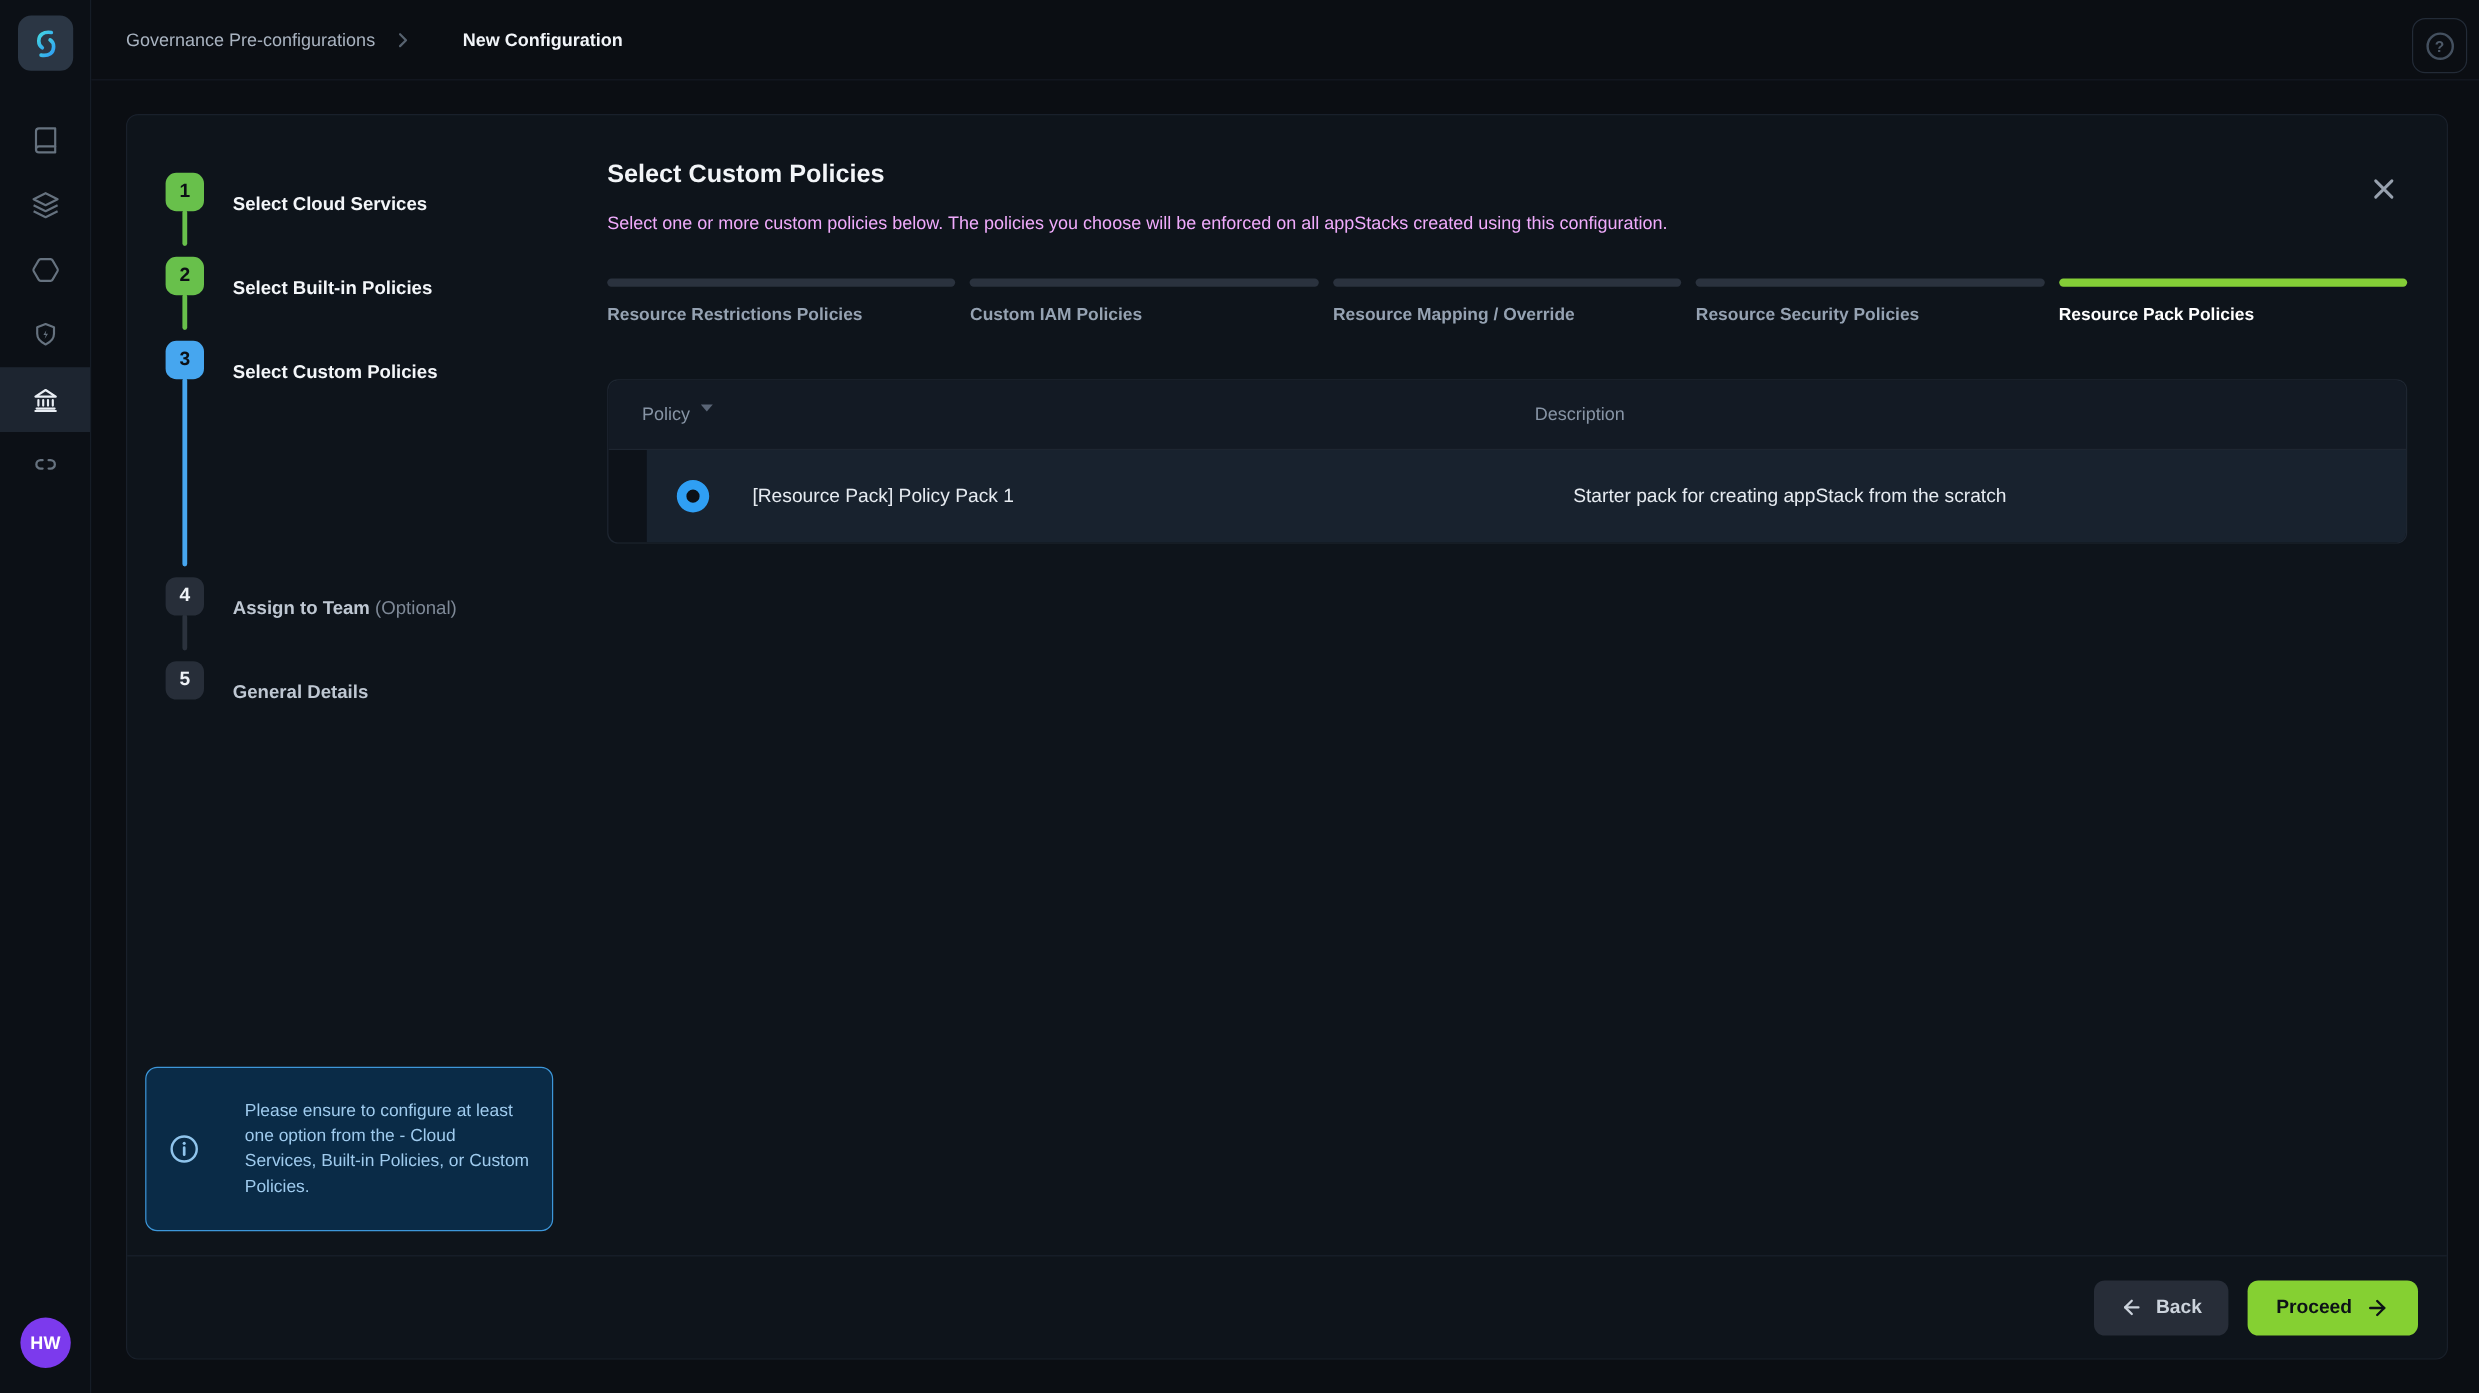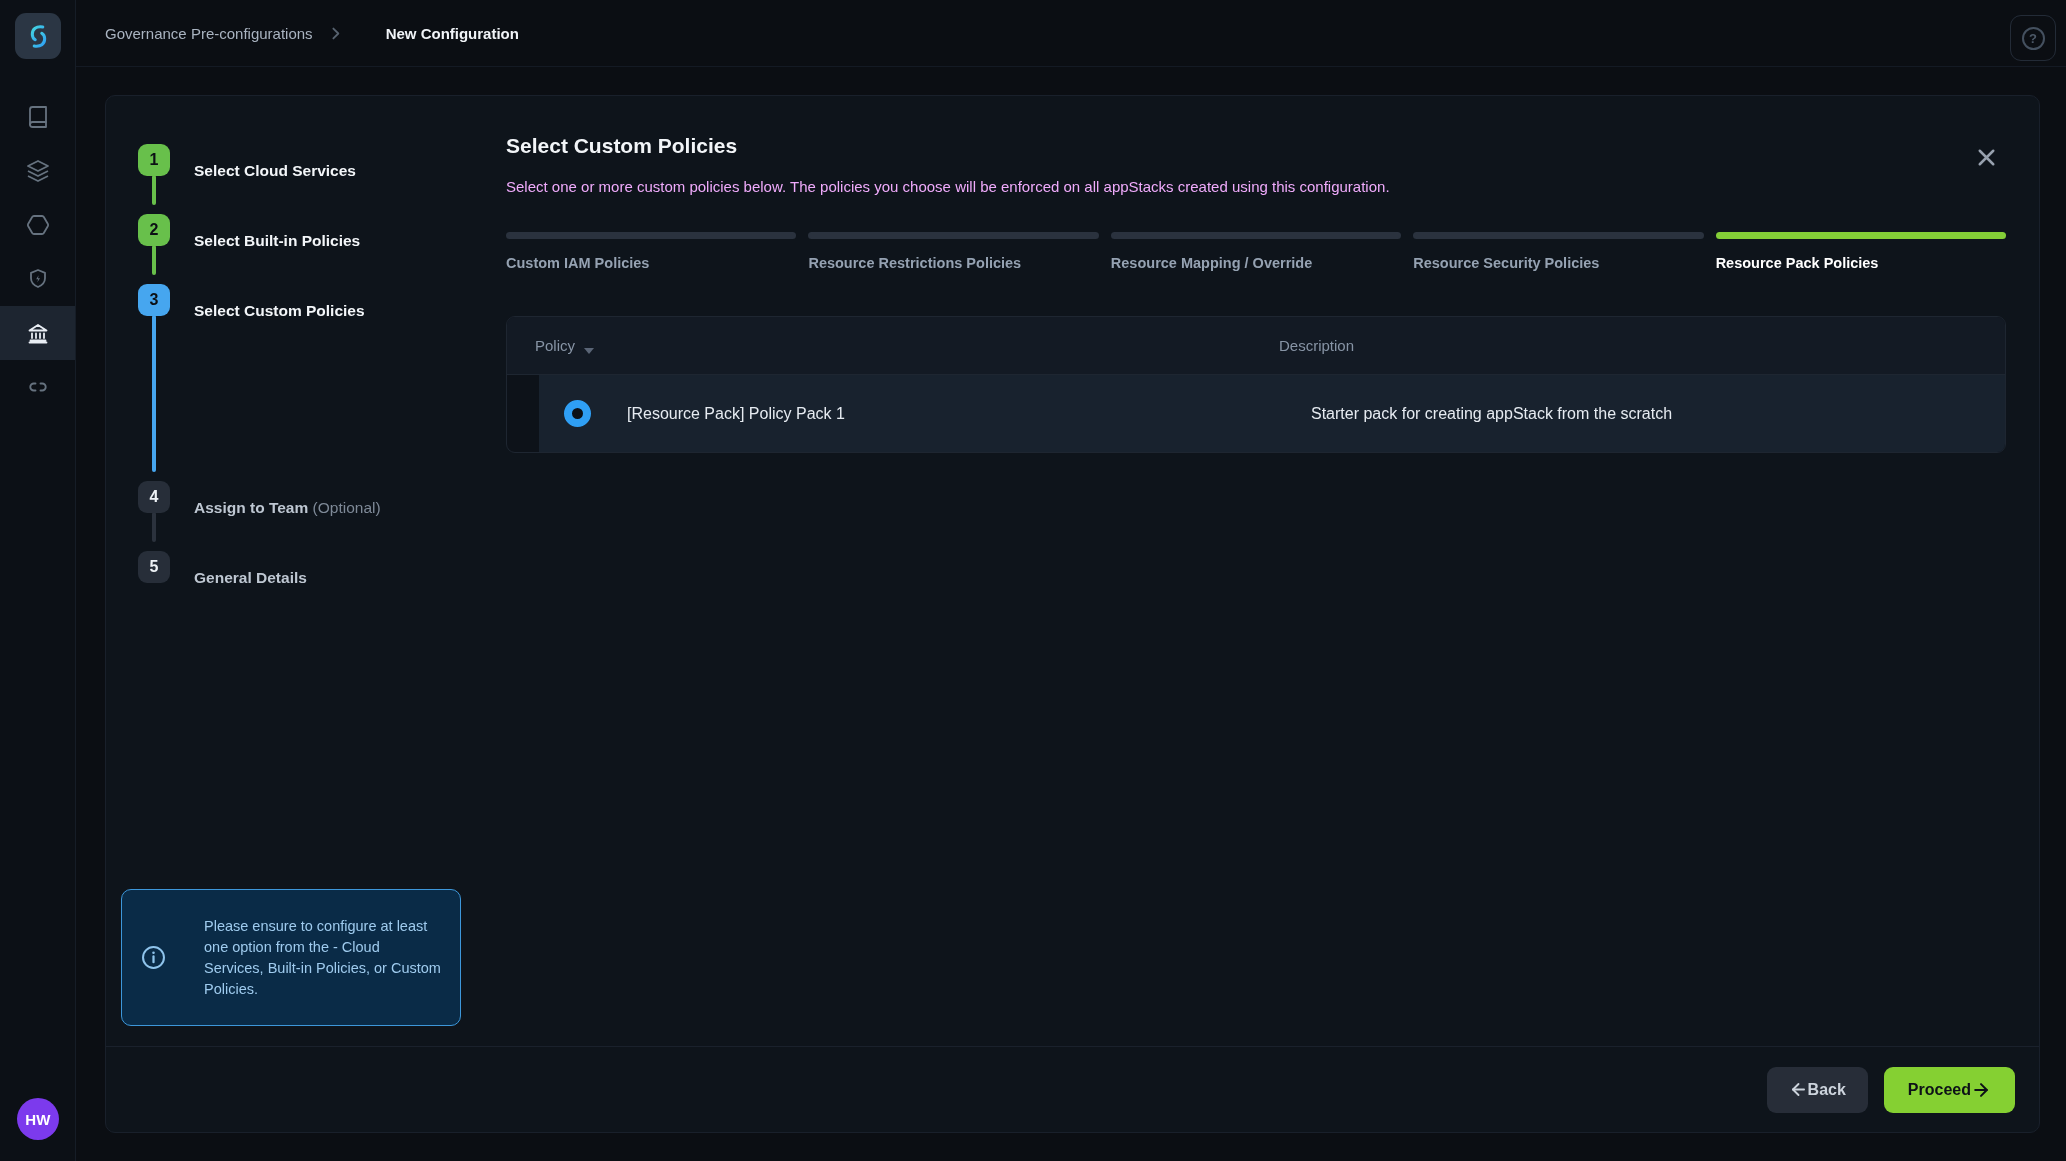--- a/index.html
+++ b/index.html
@@ -47,36 +47,36 @@
   .close-btn { position:absolute; right:36px; top:44px; width:34px; height:34px; display:flex; align-items:center; justify-content:center; color:#97a1ae; cursor:pointer; background:transparent; border:none; }
   .tabs { position:absolute; left:400px; top:136px; width:1500px; display:flex; gap:12px; }
   .tab { flex:1; cursor:pointer; }
   .tab-bar { height:7px; border-radius:4px; background:#2a323e; margin-bottom:16px; }
   .tab-label { font-size:14.5px; font-weight:700; color:#95a2b2; white-space:nowrap; }
   .tab.active .tab-bar { background:#84ce37; }
   .tab.active .tab-label { color:#ffffff; }
   
   .table { position:absolute; left:400px; top:220px; width:1500px; border:1px solid #1e2631; border-radius:9px; overflow:hidden; background:#0d1219; }
   .thead { display:grid; grid-template-columns:772px 1fr; height:58px; align-items:center; background:#131a24; color:#8794a5; font-size:15px; border-bottom:1px solid #1e2631; }
-  .th-policy { padding-left:28px; display:flex; align-items:flex-end; gap:9px; cursor:pointer; }
+  .th-policy { padding-left:28px; display:flex; align-items:flex-start; gap:9px; cursor:pointer; }
   .caret-down { width:0; height:0; border-left:5px solid transparent; border-right:5px solid transparent; border-top:6px solid #5a6576; }
   .trow { display:grid; grid-template-columns:772px 1fr; height:77px; align-items:center; font-size:16px; color:#e6ebf1; cursor:pointer;margin-left:32px; }
   .trow.selected { background:#18222e; }
   .trow + .trow { border-top:1px solid #1b2330; }
   .cell-policy { display:flex; align-items:center; padding-left:25px; gap:36px; }
   .radio { width:27px; height:27px; border-radius:50%; flex:none; }
   .radio.on { border:8px solid #2f9ff4; background:#0c1117; }
   .radio.off { border:2px solid #3a4654; background:transparent; }
   
   .note { position:absolute; left:15px; top:793px; width:340px; height:137px; background:#0a2b47; border:1.5px solid #3d97da; border-radius:10px; display:flex; align-items:center; padding:14px 18px; gap:18px; }
   .note-icon { color:#8fc4ec; flex:none; display:flex; }
   .note-text { font-size:14.5px; line-height:21px; color:#9fcbee;margin-left:19px; }
   
   .footer { position:absolute; left:0; right:0; bottom:0; height:86px; border-top:1px solid #1a212c; display:flex; align-items:center; justify-content:flex-end; gap:16px; padding-right:24px; }
-  .btn { height:46px; border:none; border-radius:9px; display:flex; align-items:center; justify-content:center; font-family:inherit; font-size:16px; font-weight:700; cursor:pointer; padding:0 22px; }
+  .btn { height:46px; border:none; border-radius:9px; display:flex; align-items:center; justify-content:center; gap:11px; font-family:inherit; font-size:16px; font-weight:700; cursor:pointer; padding:0 22px; }
   .btn-back { background:#272d38; color:#ccd3dc; }
   .btn-proceed { background:#85d032; color:#0d1117; padding:0 24px; }
 </style>
 </head>
 <body>
 
 <aside class="sidebar">
   <div class="logo">
     <svg width="27" height="27" viewBox="0 0 24 24" fill="none">
       <defs>
@@ -176,25 +176,25 @@
   <p class="panel-subtitle">Select one or more custom policies below. The policies you choose will be enforced on all appStacks created using this configuration.</p>
   <button class="close-btn">
     <svg width="27" height="27" viewBox="0 0 24 24" fill="none" stroke="currentColor" stroke-width="2.2" stroke-linecap="round">
         <path d="M6 6l12 12M18 6L6 18"></path>
       </svg>
   </button>
 
   <div class="tabs">
     <div class="tab">
       <div class="tab-bar"></div>
+      <div class="tab-label">Resource Restrictions Policies</div>
+    </div>
+    <div class="tab">
+      <div class="tab-bar"></div>
       <div class="tab-label">Custom IAM Policies</div>
-    </div>
-    <div class="tab">
-      <div class="tab-bar"></div>
-      <div class="tab-label">Resource Restrictions Policies</div>
     </div>
     <div class="tab">
       <div class="tab-bar"></div>
       <div class="tab-label">Resource Mapping / Override</div>
     </div>
     <div class="tab">
       <div class="tab-bar"></div>
       <div class="tab-label">Resource Security Policies</div>
     </div>
     <div class="tab active">

